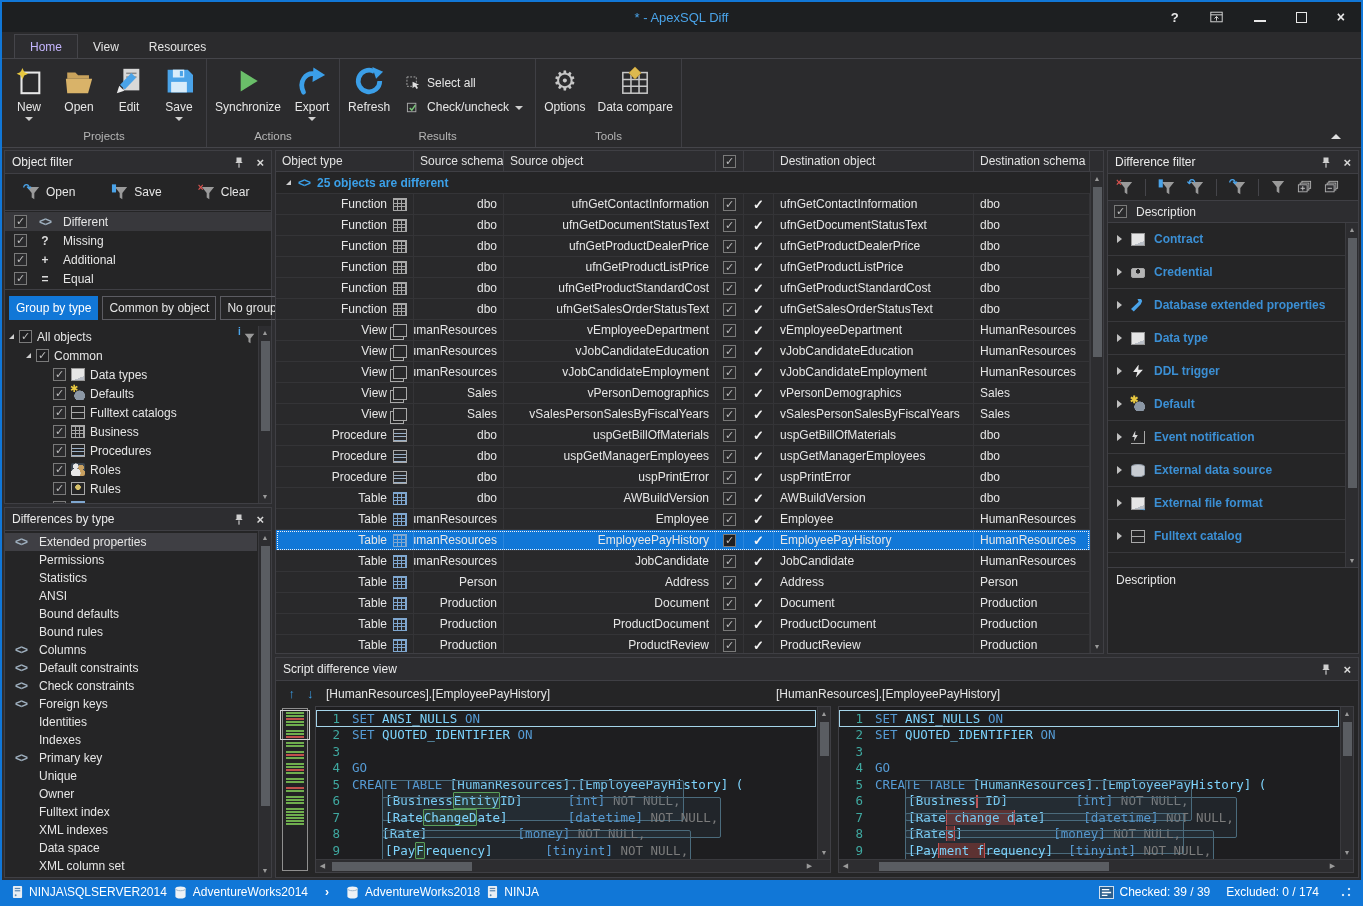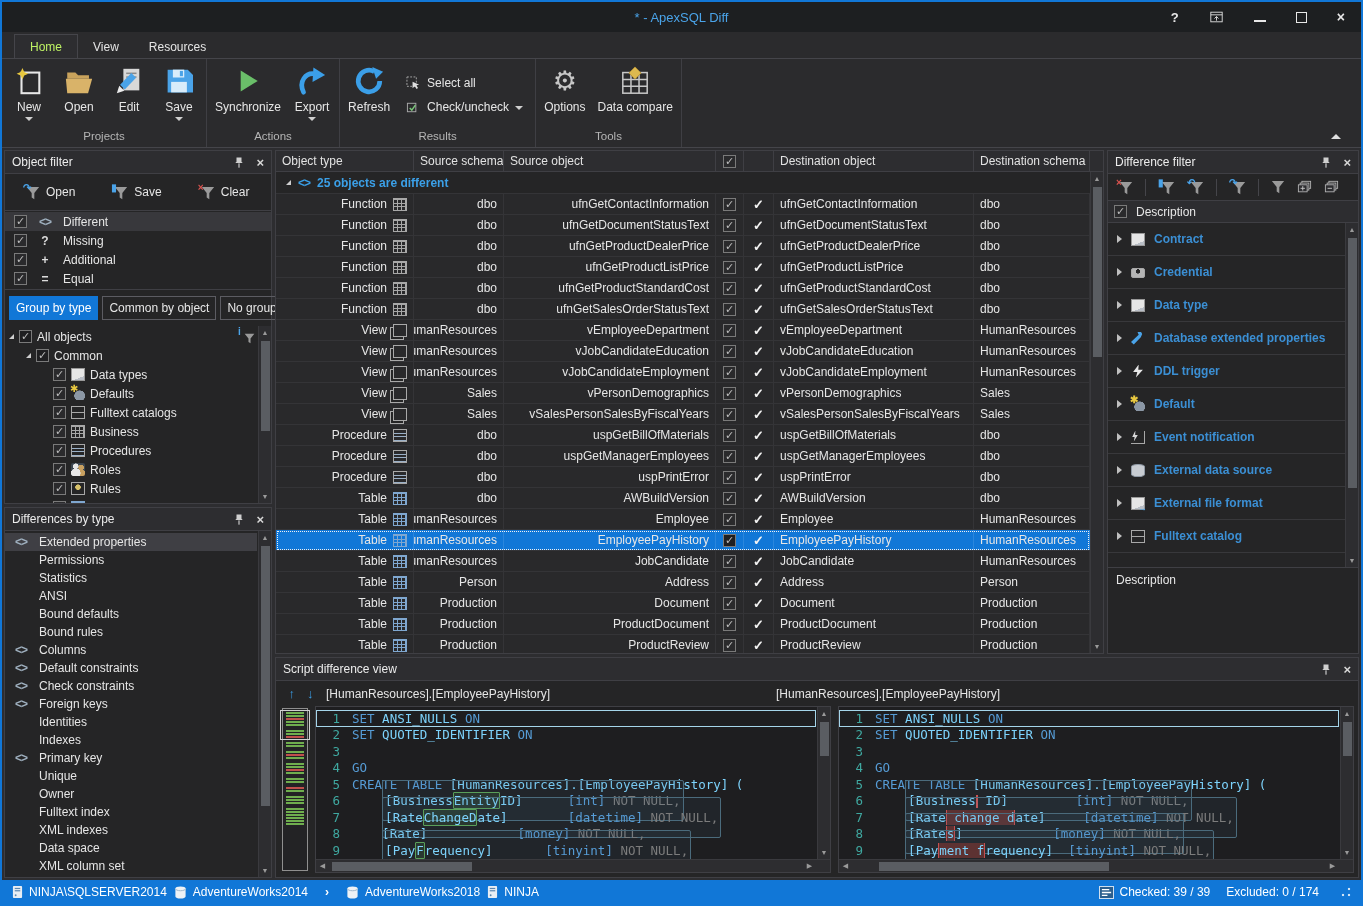--- a/index.html
+++ b/index.html
@@ -12,21 +12,21 @@
 .tb-title{flex:1;text-align:center;color:#4aa3e8;font-size:13px}
 .tb-btns{width:210px;display:flex;justify-content:flex-end;align-items:center;gap:30px;padding-right:16px;color:#e8e8e8}
 .tb-btn{cursor:default;display:flex;align-items:center;justify-content:center}
 .ic-min{width:12px;height:3px;border-bottom:2px solid #e8e8e8;margin-top:6px}
 .ic-max{width:11px;height:11px;border:1px solid #e8e8e8}
 .ic-close{font-size:14px;font-weight:bold}
 .ic-help{font-size:13px;font-weight:bold}
 
 .tabrow{height:26px;flex-shrink:0;display:flex;align-items:flex-end;padding-left:12px;background:#2b2b2d}
 .tab{padding:5px 15px 4px;color:#e4e4e4}
-.tab.active{color:#bef264;background:#2d2d30;border:1px solid #45454a;border-bottom:none}
+.tab.active{color:#c4b5fd;background:#2d2d30;border:1px solid #45454a;border-bottom:none}
 
 .ribbon{height:90px;flex-shrink:0;display:flex;background:#2b2b2d;border-top:1px solid #45454a;border-bottom:1px solid #45454a;position:relative}
 .rgroup{display:flex;flex-direction:column;border-right:1px solid #3f3f44;padding:1px 2px 0}
 .rgroup-buttons{flex:1;display:flex;align-items:stretch}
 .rbtn{min-width:50px;padding:3px 6px 0;display:flex;flex-direction:column;align-items:center;gap:1px}
 .rbtn .bicon{height:36px;display:flex;align-items:center;justify-content:center}
 .rbtn .blabel{font-size:12px;color:#e6e6e6;white-space:nowrap}
 .drop{width:0;height:0;border-left:4px solid transparent;border-right:4px solid transparent;border-top:4px solid #cfcfcf;margin-top:2px}
 .rgroup-label{height:17px;text-align:center;color:#b5b5b5;font-size:11.5px}
 .small-col{display:flex;flex-direction:column;justify-content:center;gap:9px;padding:0 10px}
@@ -1021,27 +1021,27 @@
                 <span class="mi mi-page"></span>
                 <span>Contract</span>
               </div>
               <div class="df-row">
                 <span class="cexp"></span>
                 <span class="mi mi-lock"></span>
                 <span>Credential</span>
               </div>
               <div class="df-row">
                 <span class="cexp"></span>
+                <span class="mi mi-wrench"></span>
+                <span>Database extended properties</span>
+              </div>
+              <div class="df-row">
+                <span class="cexp"></span>
                 <span class="mi mi-page"></span>
                 <span>Data type</span>
-              </div>
-              <div class="df-row">
-                <span class="cexp"></span>
-                <span class="mi mi-wrench"></span>
-                <span>Database extended properties</span>
               </div>
               <div class="df-row">
                 <span class="cexp"></span>
                 <span class="mi mi-bolt"></span>
                 <span>DDL trigger</span>
               </div>
               <div class="df-row">
                 <span class="cexp"></span>
                 <span class="mi mi-star"></span>
                 <span>Default</span>

